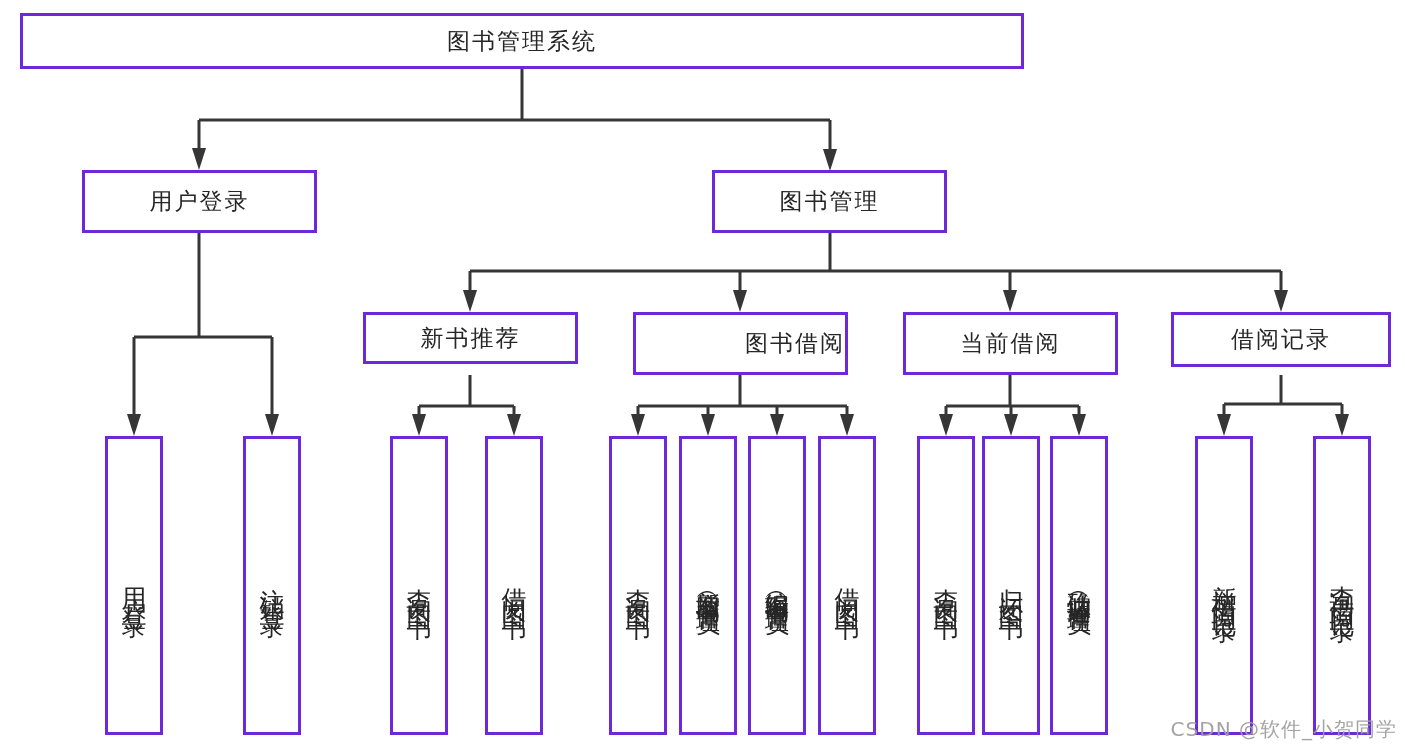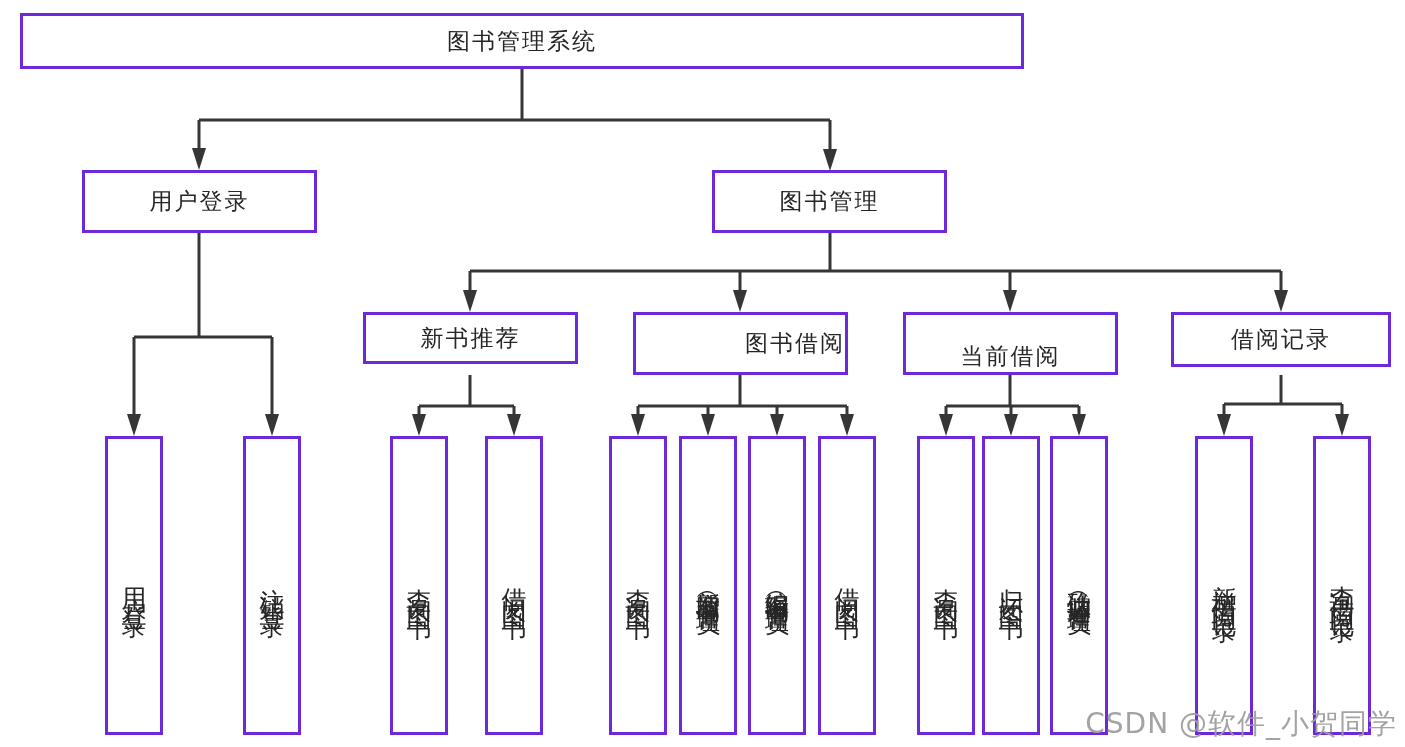--- a/index.html
+++ b/index.html
@@ -35,42 +35,42 @@
   }
   .v.long { font-size: 24px; letter-spacing: 3px; }
   .v.mid  { letter-spacing: 7px; }
 
   
   .n-root            { left: 20px;   top: 13px;  width: 1004px; height: 56px; }
   .n-user-login      { left: 82px;   top: 170px; width: 235px;  height: 63px; }
   .n-book-mgmt       { left: 712px;  top: 170px; width: 235px;  height: 63px; }
   .n-new-books       { left: 363px;  top: 312px; width: 215px;  height: 52px; }
   .n-book-borrow     { left: 633px;  top: 312px; width: 215px;  height: 63px; justify-content: flex-end; }
-  .n-current-borrow  { left: 903px;  top: 312px; width: 215px;  height: 63px; align-items: flex-end; }
+  .n-current-borrow  { left: 903px;  top: 312px; width: 215px;  height: 63px; }
   .n-borrow-records  { left: 1171px; top: 312px; width: 220px;  height: 55px; }
   .leaf              { top: 436px; width: 58px; height: 299px; }
   .l-user-login   { left: 105px; }
   .l-logout       { left: 243px; }
   .l-nb-query     { left: 390px; }
   .l-nb-borrow    { left: 485px; }
   .l-bb-query     { left: 609px; }
   .l-bb-add       { left: 679px; }
   .l-bb-edit      { left: 748px; }
   .l-bb-borrow    { left: 818px; }
   .l-cb-query     { left: 917px; }
   .l-cb-return    { left: 982px; }
   .l-cb-confirm   { left: 1050px; }
   .l-br-add       { left: 1195px; }
   .l-br-query     { left: 1313px; }
 
   .watermark {
     position: absolute;
     right: 8px;
     bottom: 4px;
-    font-size: 28px;
+    font-size: 20px;
     letter-spacing: 1px;
     color: rgba(158, 158, 158, 0.95);
     z-index: 5;
     white-space: nowrap;
   }
 </style>
 </head>
 <body>
 
 <div class="stage">

